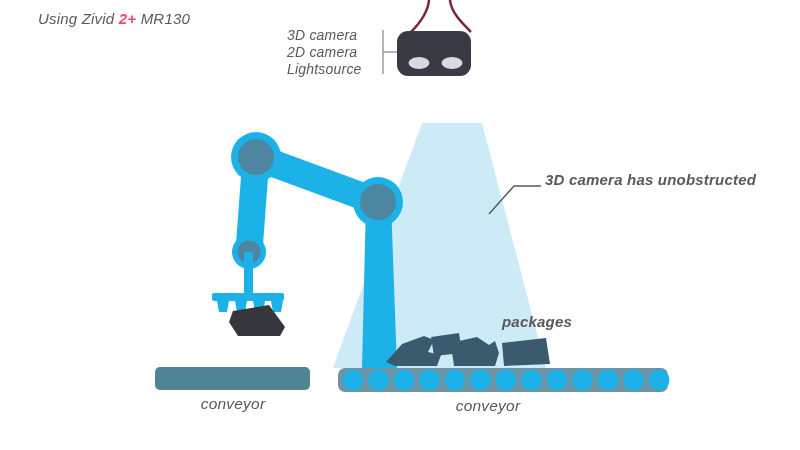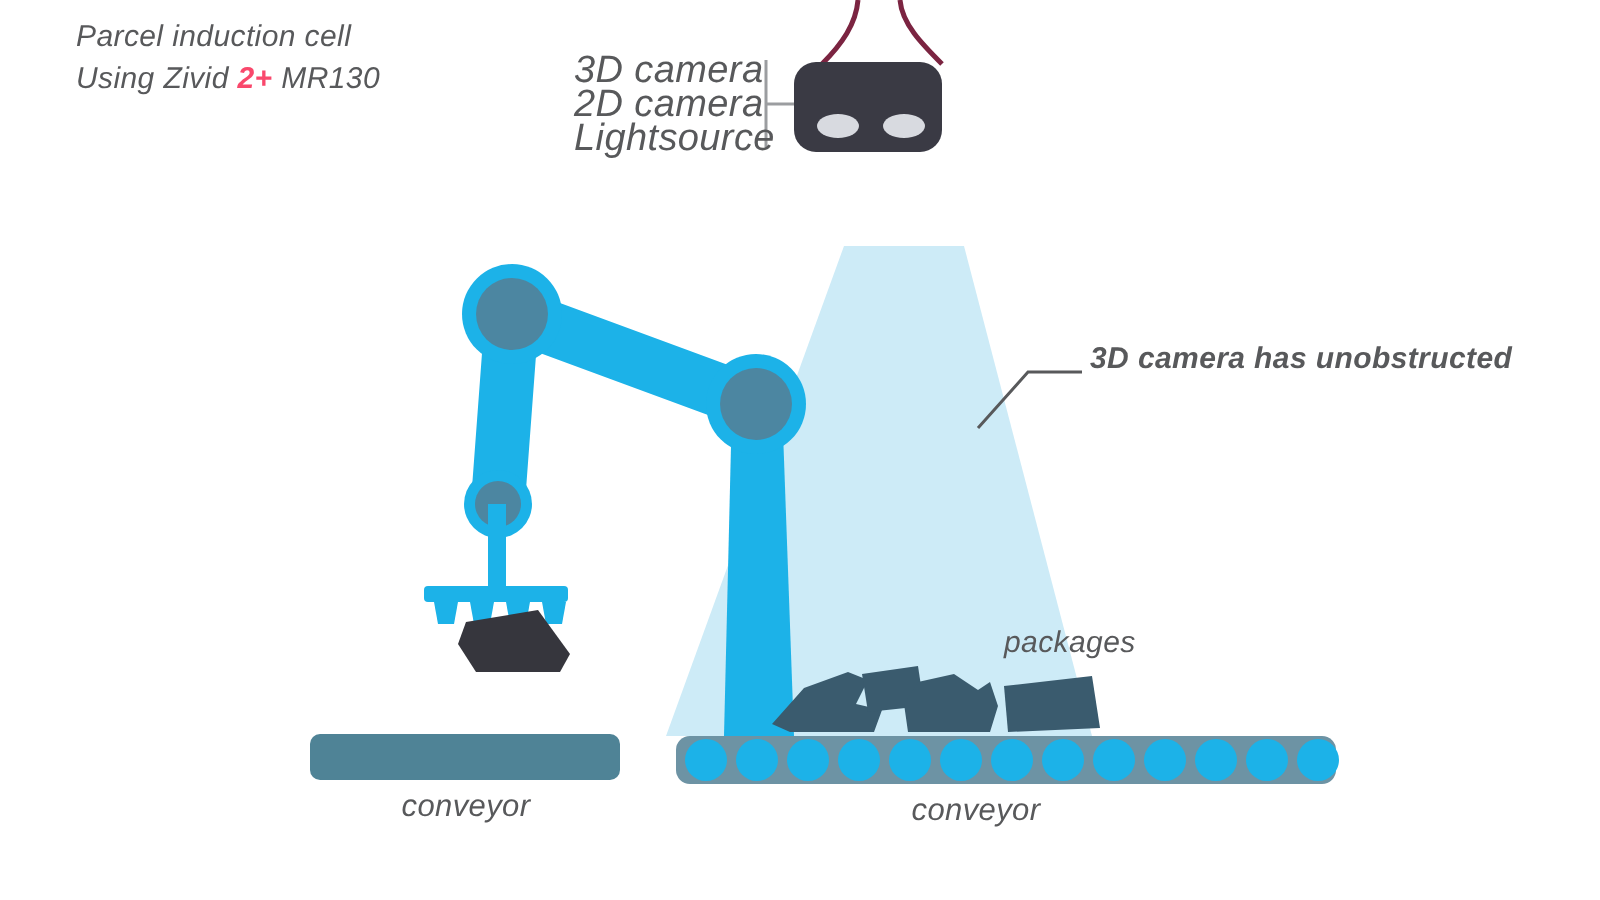--- a/index.html
+++ b/index.html
@@ -4,23 +4,23 @@
 <style>
   html,body{margin:0;padding:0;background:#ffffff;}
   #canvas{
     position:relative;width:800px;height:450px;overflow:hidden;background:#ffffff;
     font-family:"Liberation Sans",sans-serif;font-style:italic;color:#58595b;
   }
   #diagram-svg{position:absolute;left:0;top:0;}
   .txt{position:absolute;line-height:1.32;letter-spacing:.2px;font-weight:500;}
   .title{left:38px;top:8px;font-size:15px;line-height:21px;}
   .title .pink{color:#f9486c;font-weight:700;}
-  .camera-labels{left:287px;top:27px;font-size:19px;line-height:17px;}
+  .camera-labels{left:287px;top:27px;font-size:14px;line-height:17px;}
   .annotation{left:545px;top:170px;font-size:15px;line-height:20px;font-weight:bold;}
-  .packages-label{left:502px;top:312px;font-size:15px;}
+  .packages-label{left:502px;top:312px;font-size:15px;font-weight:bold;}
   .conveyor-label{font-size:15.5px;width:150px;text-align:center;}
   .conveyor-label.left{left:158px;top:394px;}
   .conveyor-label.right{left:413px;top:396px;}
 </style>
 </head>
 <body>
 
 <div id="canvas">
 
   <svg id="diagram-svg" width="800" height="450" viewBox="0 0 800 450">
@@ -79,21 +79,20 @@
 
     <g fill="#3a5b6e">
       <polygon points="386,362 402,344 424,336 434,340 428,352 441,355 437,366 395,366"></polygon>
       <polygon points="431,337 459,333 462,353 434,356"></polygon>
       <polygon points="452,352 459,341 477,337 489,345 495,341 499,353 495,366 454,366"></polygon>
       <polygon points="502,343 546,338 550,364 504,366"></polygon>
     </g>
   </svg>
 
   <div class="txt title">
-    <div>Parcel induction cell</div>
     <div><span>Using Zivid </span><span class="pink">2+</span><span> MR130</span></div>
   </div>
 
   <div class="txt camera-labels">
     <div>3D camera</div>
     <div>2D camera</div>
     <div>Lightsource</div>
   </div>
 
   <div class="txt annotation">

